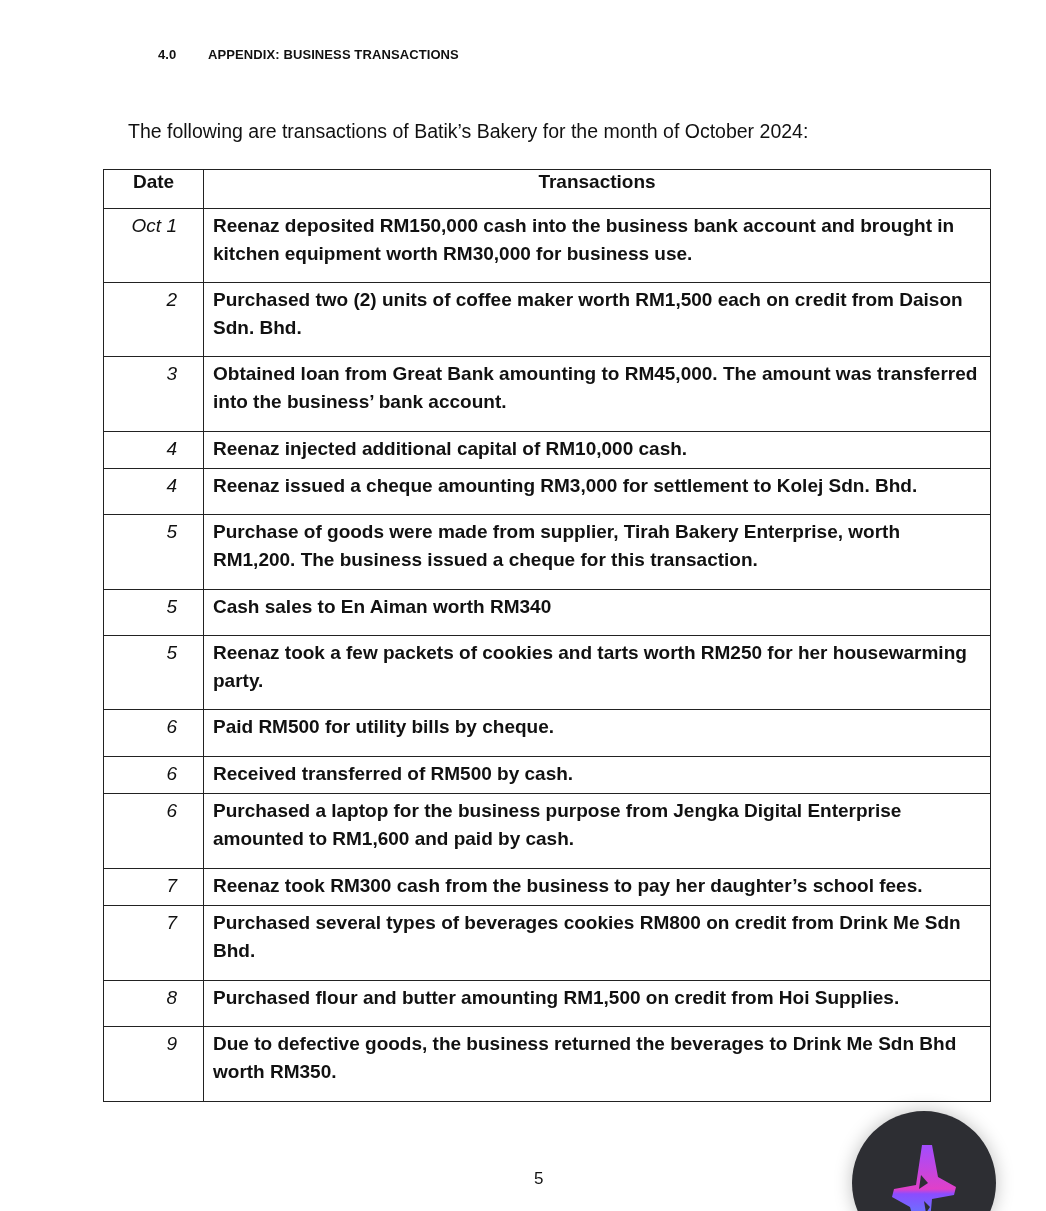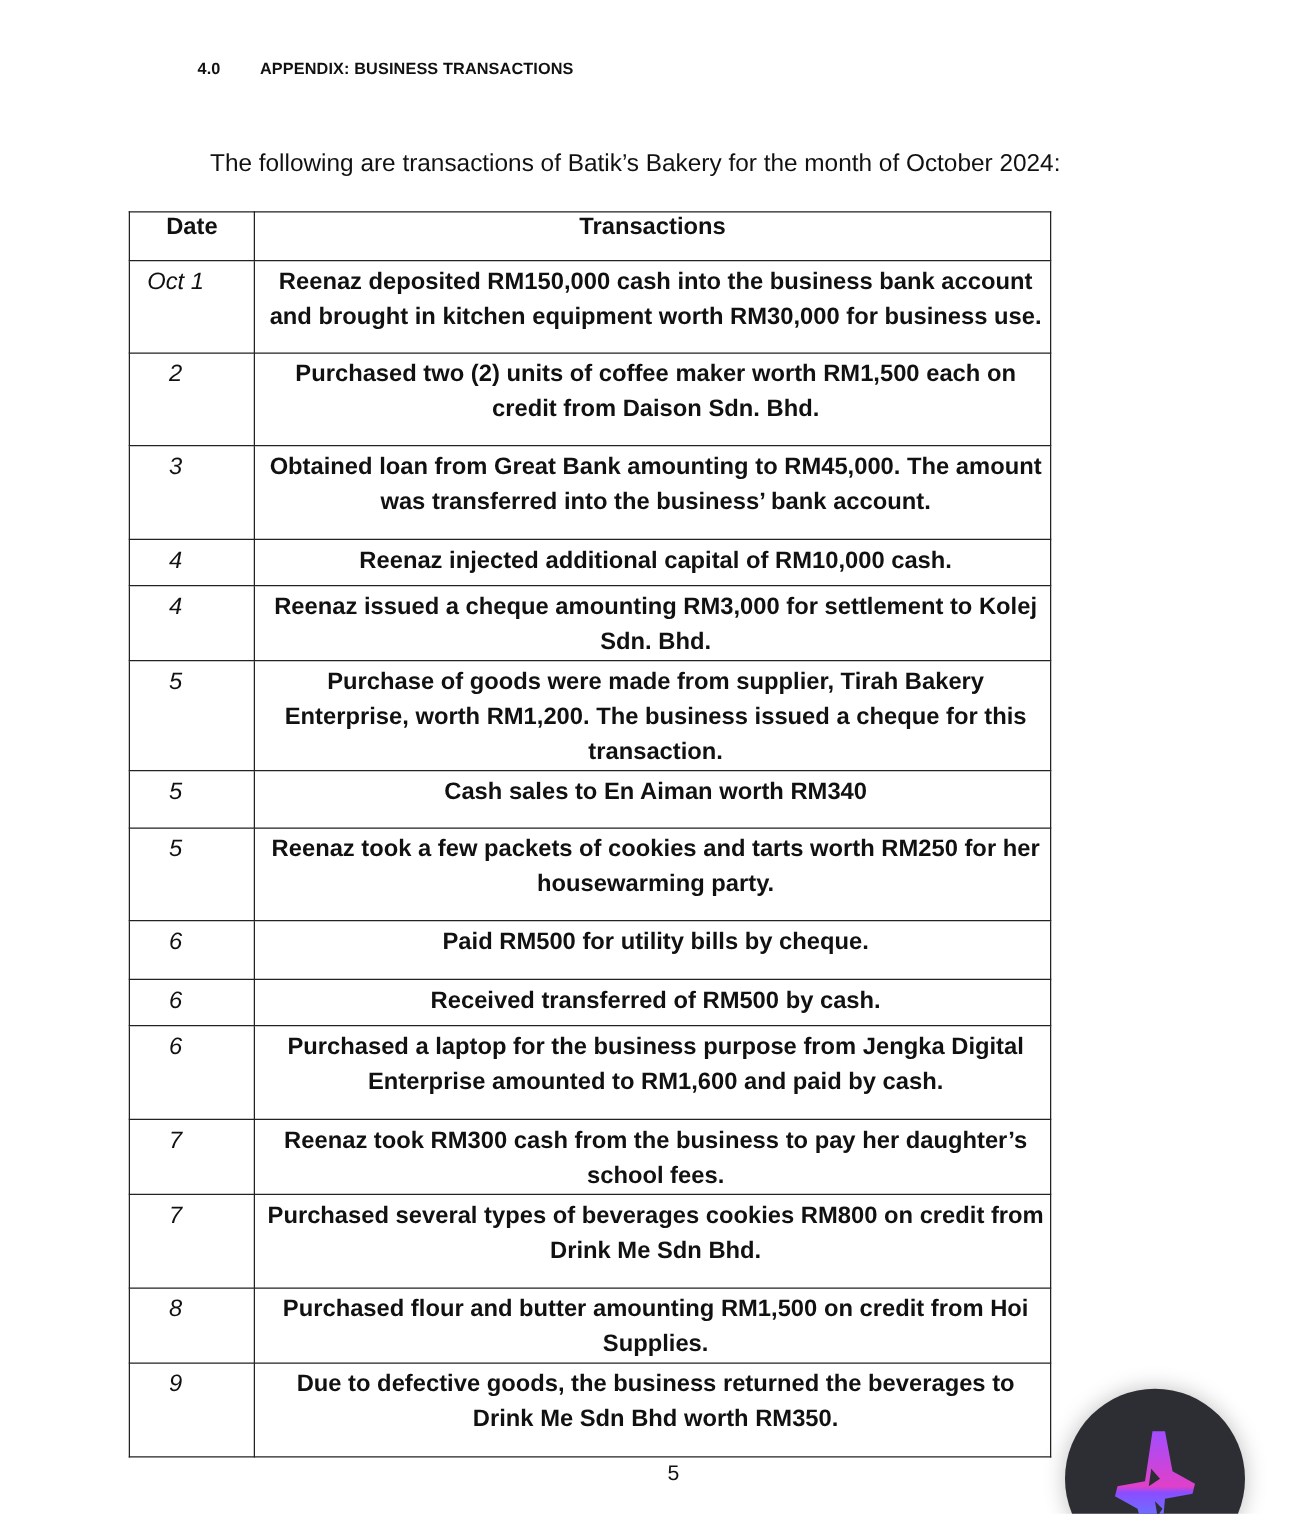--- a/index.html
+++ b/index.html
@@ -1,22 +1,22 @@
 <!DOCTYPE html>
 <html><head>
 <meta charset="utf-8">
 <style>
   html, body { margin:0; padding:0; background:#ffffff; }
   body { width:1046px; height:1211px; position:relative; overflow:hidden;
          font-family:"Liberation Sans", sans-serif; color:#111111; }
   .heading { position:absolute; left:113px; top:47px; font-size:13px; font-weight:bold; letter-spacing:0.1px;margin-left:45px; }
   .heading .num { display:inline-block; width:50px; }
-  .intro { position:absolute; left:128px; top:120px; font-size:19.5px;margin-left:40px; }
-  table.tx { position:absolute; left:103px; top:169px; width:738px; border-collapse:collapse; font-size:19px; }
-  table.tx th, table.tx td { border:1.3px solid #222; vertical-align:top; padding:0;text-align:center; }
+  .intro { position:absolute; left:128px; top:120px; font-size:19.5px; }
+  table.tx { position:absolute; left:103px; top:169px; width:888px; border-collapse:collapse; font-size:19px; }
+  table.tx th, table.tx td { border:1.3px solid #222; vertical-align:top; padding:0; }
   table.tx th { font-weight:bold; text-align:center; height:37px; padding-top:1px; }
   table.tx th.date { width:99px; }
   td.date { text-align:right; font-style:italic; padding:3px 26px 0 0 !important; }
   td.desc { padding:3px 4px 0 9px !important; line-height:28px;font-weight:bold; }
   td.date { line-height:28px; }
   .pageno { position:absolute; left:534px; top:1169px; font-size:17px; }
   .fab { position:absolute; left:852px; top:1111px; width:144px; height:144px; border-radius:50%;
          background:#2d2e33; box-shadow:0 0 18px rgba(0,0,0,0.25); }
   .fab svg { position:absolute; left:36px; top:28px; }
 </style>

